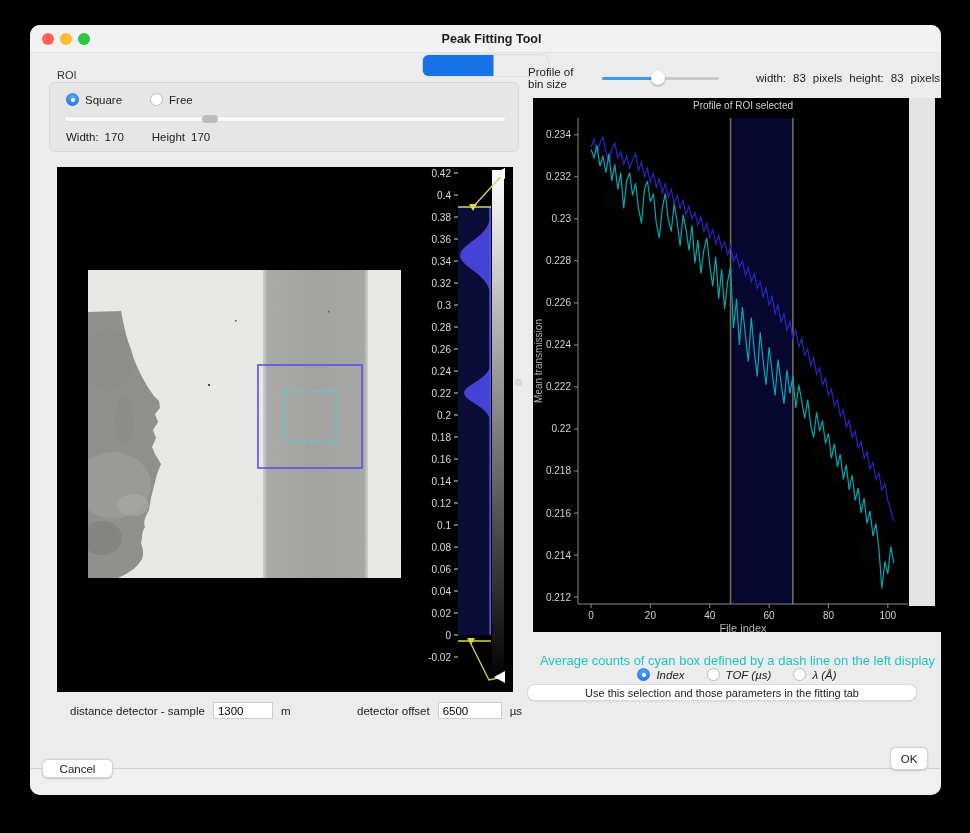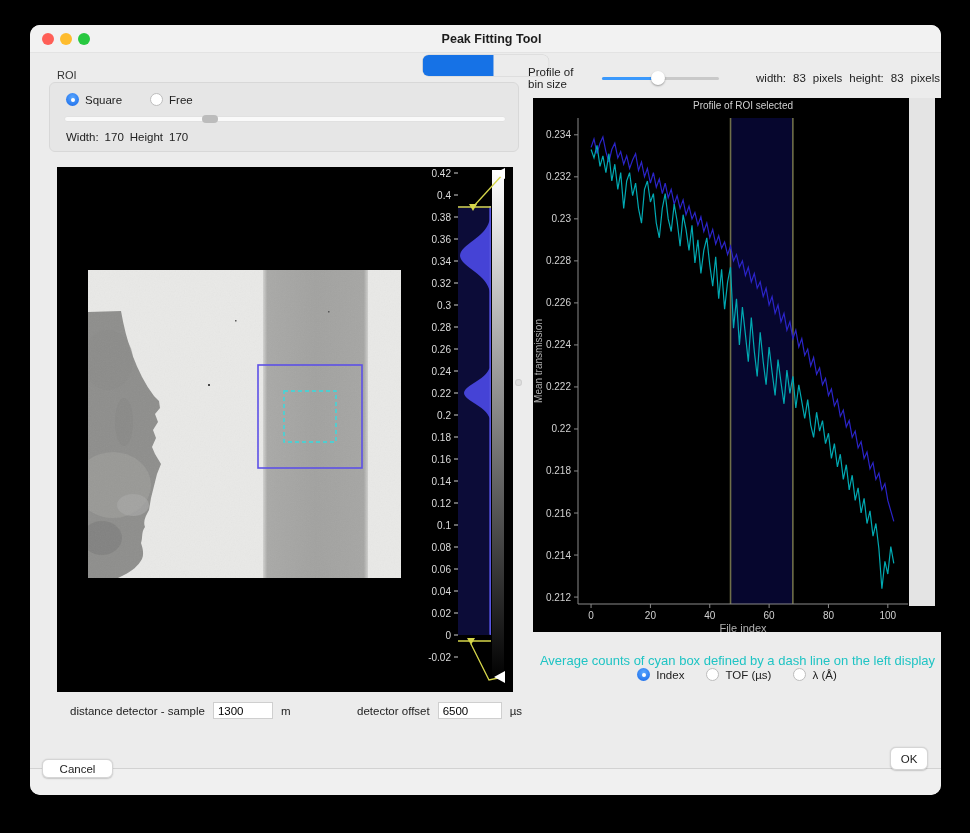--- a/index.html
+++ b/index.html
@@ -19,35 +19,35 @@
   .roi-box { position:absolute; left:19px; top:57px; width:470px; height:70px; background:#e6e6e6; border:1px solid #d8d8d8; border-radius:6px;padding-left:7px; }
   .radio-row { position:absolute; left:16px; top:10px; display:flex; gap:28px; align-items:center; }
   .radio-item { display:flex; align-items:center; gap:6px; font-size:11.5px; color:#222; }
   .radio { width:13px; height:13px; border-radius:50%; background:#fff; border:1px solid #bdbdbd; position:relative; flex:0 0 auto; }
   .radio.sel { background:radial-gradient(circle at 50% 35%, #5aa7ff, #1567e8); border:none; }
   .radio.sel::after { content:""; position:absolute; left:4.5px; top:4.5px; width:4px; height:4px; border-radius:50%; background:#fff; }
   .hslider { position:absolute; left:14px; top:33px; width:442px; height:6px; background:#fafafa; border:1px solid #e1e1e1; border-radius:3px; }
   .hslider .thumb { position:absolute; top:-2px; width:16px; height:8px; border-radius:4px; background:#bcbcbc; }
   .wh-row { position:absolute; left:16px; top:48px; font-size:11.5px; color:#222; }
   .wh-row span { margin-right:6px; }
-  .wh-row .gap { }
+  .wh-row .gap { margin-left:22px; }
   .bin-row { position:absolute; left:498px; top:44px; width:412px; height:18px; display:flex; align-items:center; font-size:11.5px; color:#222; }
   .bin-slider { position:relative; width:162px; height:3px; background:#c9c9c9; border-radius:2px; margin:0 10px; }
   .bin-slider .fill { position:absolute; left:0; top:0; height:3px; background:#3b99fc; border-radius:2px; }
   .bin-slider .knob { position:absolute; top:-5.5px; width:14px; height:14px; border-radius:50%; background:#fff; box-shadow:0 1px 2px rgba(0,0,0,.35); }
   .bin-texts { margin-left:20px; white-space:nowrap; }
   .bin-texts span { margin-left:7px; }
   .left-display { position:absolute; left:27px; top:142px; width:456px; height:525px; background:#000; }
   .image-canvas { position:absolute; left:31px; top:103px; width:313px; height:308px; background:#e9e9e7; }
   .hist-svg { position:absolute; left:0; top:0; }
   .splitter-dot { position:absolute; left:485px; top:354px; width:7px; height:7px; border-radius:50%; background:#dedede; box-shadow:inset 0 0 0 1px #cfcfcf; }
   .right-display { position:absolute; left:503px; top:73px; width:408px; height:534px; background:#000; }
   .scroll-strip { position:absolute; left:376px; top:0; width:26px; height:508px; background:#e4e4e4; }
   .note { position:absolute; left:503px; top:628px; width:402px; text-align:right; font-size:13px; }
-  .axis-radio-row { position:absolute; left:503px; top:643px; width:408px; display:flex; justify-content:center; gap:22px; }
+  .axis-radio-row { position:absolute; left:503px; top:643px; width:408px; display:flex; justify-content:center; gap:22px;font-style:italic; }
   .use-btn { position:absolute; left:497px; top:659px; width:390px; height:17px; background:#fff; border:1px solid #dcdcdc; border-radius:8px; font-size:11px; color:#222; font-family:"Liberation Sans",sans-serif; box-shadow:0 0.5px 1px rgba(0,0,0,.12); }
   .param-group { position:absolute; display:flex; align-items:center; gap:8px; font-size:11.5px; color:#222; }
   .param-group input { width:60px; height:17px; border:1px solid #cfcfcf; background:#fff; font-size:11.5px; padding:0 4px; font-family:"Liberation Sans",sans-serif; }
   .footer-divider { position:absolute; left:0; top:743px; width:100%; height:1px; background:#d2d2d2; }
   .bottom-strip { position:absolute; left:0; top:744px; width:100%; height:26px; background:#f0f0f0; border-radius:0 0 10px 10px; }
   .btn { position:absolute; background:#fff; border:1px solid #d5d5d5; border-radius:6px; font-size:11.5px; color:#222; box-shadow:0 0.5px 1.5px rgba(0,0,0,.18); font-family:"Liberation Sans",sans-serif; }
   .btn.cancel { left:12px; top:722px; width:71px; height:19px;margin-top:12px; }
   .btn.ok { left:860px; top:722px; width:38px; height:23px; }
   svg text { font-family:"Liberation Sans",sans-serif; }
 </style>
@@ -260,20 +260,21 @@
     <div class="radio-item">
       <span class="radio"></span>
       <span>TOF (µs)</span>
     </div>
     <div class="radio-item">
       <span class="radio"></span>
       <span>λ (Å)</span>
     </div>
   </div>
 
+  <button class="use-btn">Use this selection and those parameters in the fitting tab</button>
 
   <div class="param-group" style="left:40px; top:677px;">
     <span>distance detector - sample</span>
     <input value="1300" style="">
     <span>m</span>
   </div>
   <div class="param-group" style="left:327px; top:677px;">
     <span>detector offset</span>
     <input style="width: 64px;" value="6500">
     <span>µs</span>

